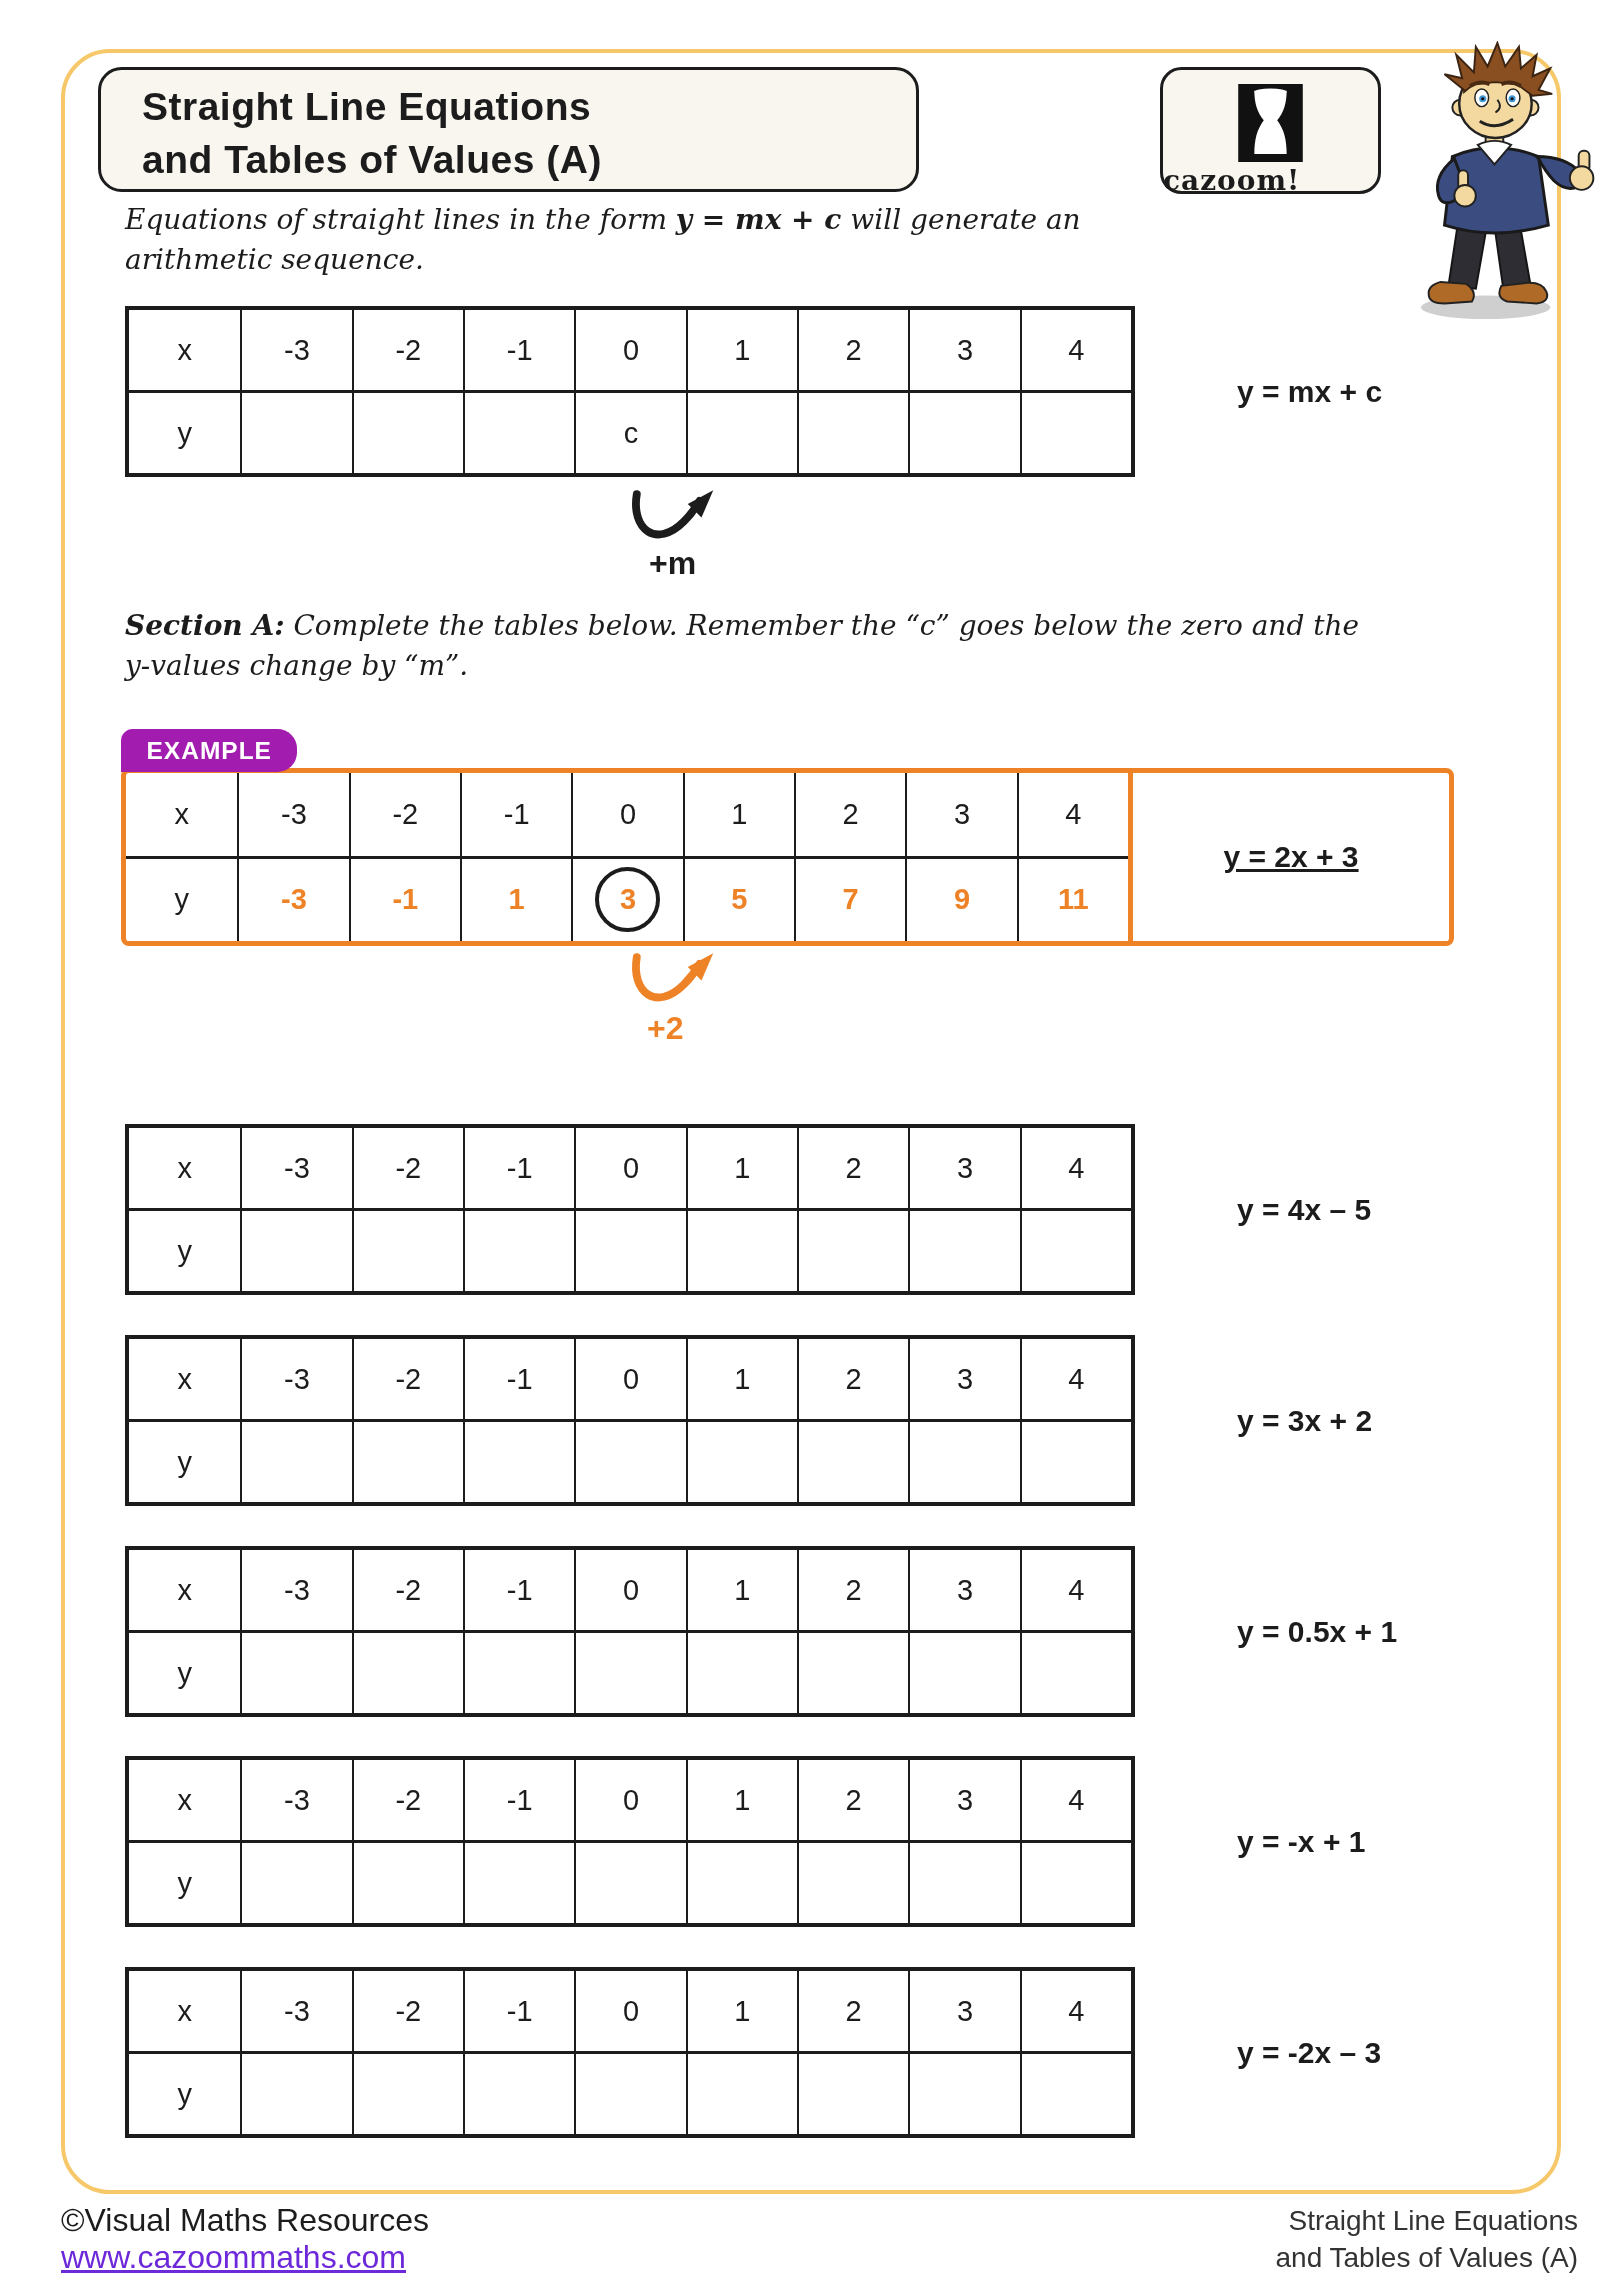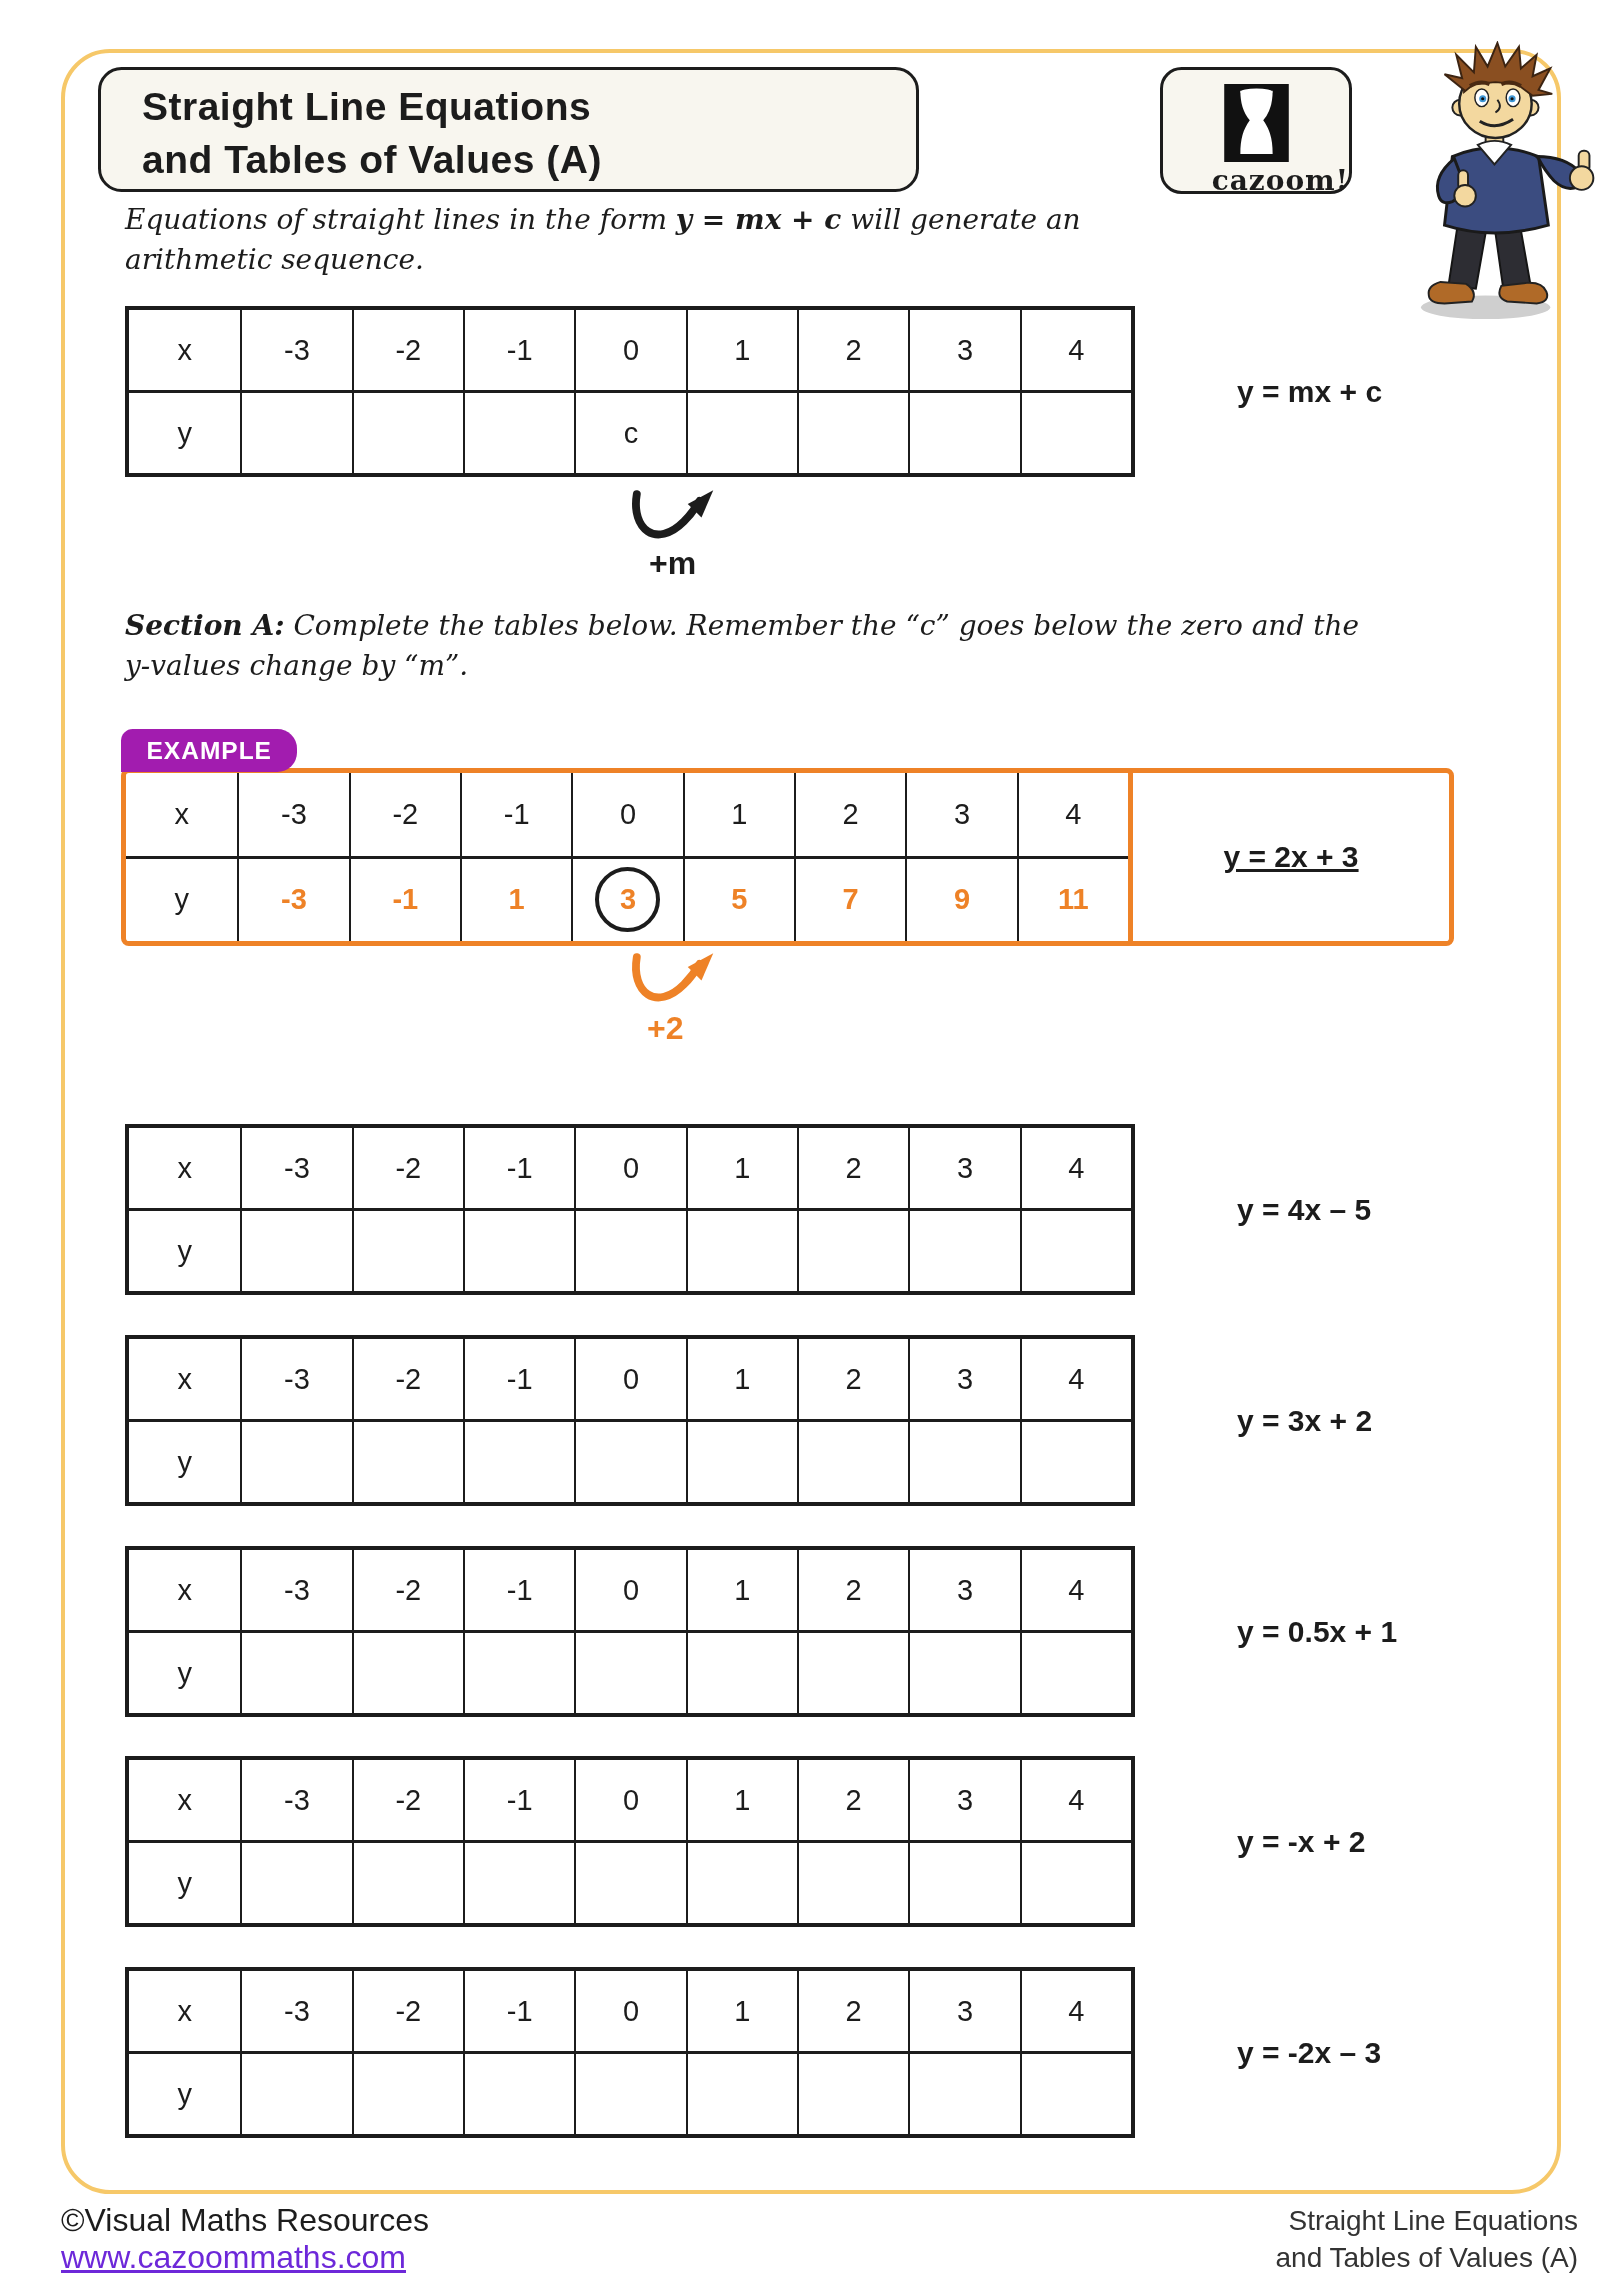--- a/index.html
+++ b/index.html
@@ -6,22 +6,22 @@
   .page{position:relative;width:1621px;height:2293px;background:#ffffff;overflow:hidden;
         font-family:"Liberation Sans",sans-serif;color:#1c1c1c;margin:0 auto;}
   
   .page-border{position:absolute;left:61px;top:49px;width:1500px;height:2145px;
         border:4.9px solid #F6C869;border-radius:49px;box-sizing:border-box;background:transparent;}
   
   .title-box{position:absolute;left:98px;top:67px;width:821px;height:125px;box-sizing:border-box;
         background:#f8f6ef;border:3.9px solid #1c1c1c;border-radius:23.5px;padding:9.8px 0 0 41px;}
   .title-box .t{font-size:39px;font-weight:bold;line-height:53px;letter-spacing:0.5px;}
   
-  .logo-box{position:absolute;left:1160px;top:67px;width:192px;height:127px;box-sizing:border-box;
-        background:#f8f6ef;border:3.9px solid #1c1c1c;border-radius:21.6px;text-align:right;}
+  .logo-box{position:absolute;left:1160px;top:67px;width:221px;height:127px;box-sizing:border-box;
+        background:#f8f6ef;border:3.9px solid #1c1c1c;border-radius:21.6px;text-align:left;}
   .logo-mark{display:block;margin:13.7px auto 2px auto;}
   .logo-text{font-family:"DejaVu Serif",serif;font-weight:bold;font-size:28px;letter-spacing:1px;}
   
   .serif-it{font-family:"DejaVu Serif",serif;font-style:italic;font-size:28px;line-height:40px;}
   .intro{position:absolute;left:125px;top:200px;width:1225px;}
   .sectiona{position:absolute;left:125px;top:606px;width:1304px;}
   .b{font-weight:bold;}
   
   .tblwrap{position:absolute;left:125px;display:flex;align-items:center;}
   .vt{width:1002px;box-sizing:content-box;border:4.9px solid #1c1c1c;background:#fff;}
@@ -295,21 +295,21 @@
         <div class="vt-cell"></div>
         <div class="vt-cell"></div>
         <div class="vt-cell"></div>
         <div class="vt-cell"></div>
         <div class="vt-cell"></div>
         <div class="vt-cell"></div>
         <div class="vt-cell"></div>
         <div class="vt-cell"></div>
       </div>
     </div>
-    <div class="eq">y = -x + 2</div>
+    <div class="eq">y = -x + 1</div>
   </div>
 
   <div class="tblwrap" style="top:1967px;">
     <div class="vt">
       <div class="vt-row">
         <div class="vt-cell">x</div>
         <div class="vt-cell">-3</div>
         <div class="vt-cell">-2</div>
         <div class="vt-cell">-1</div>
         <div class="vt-cell">0</div>

